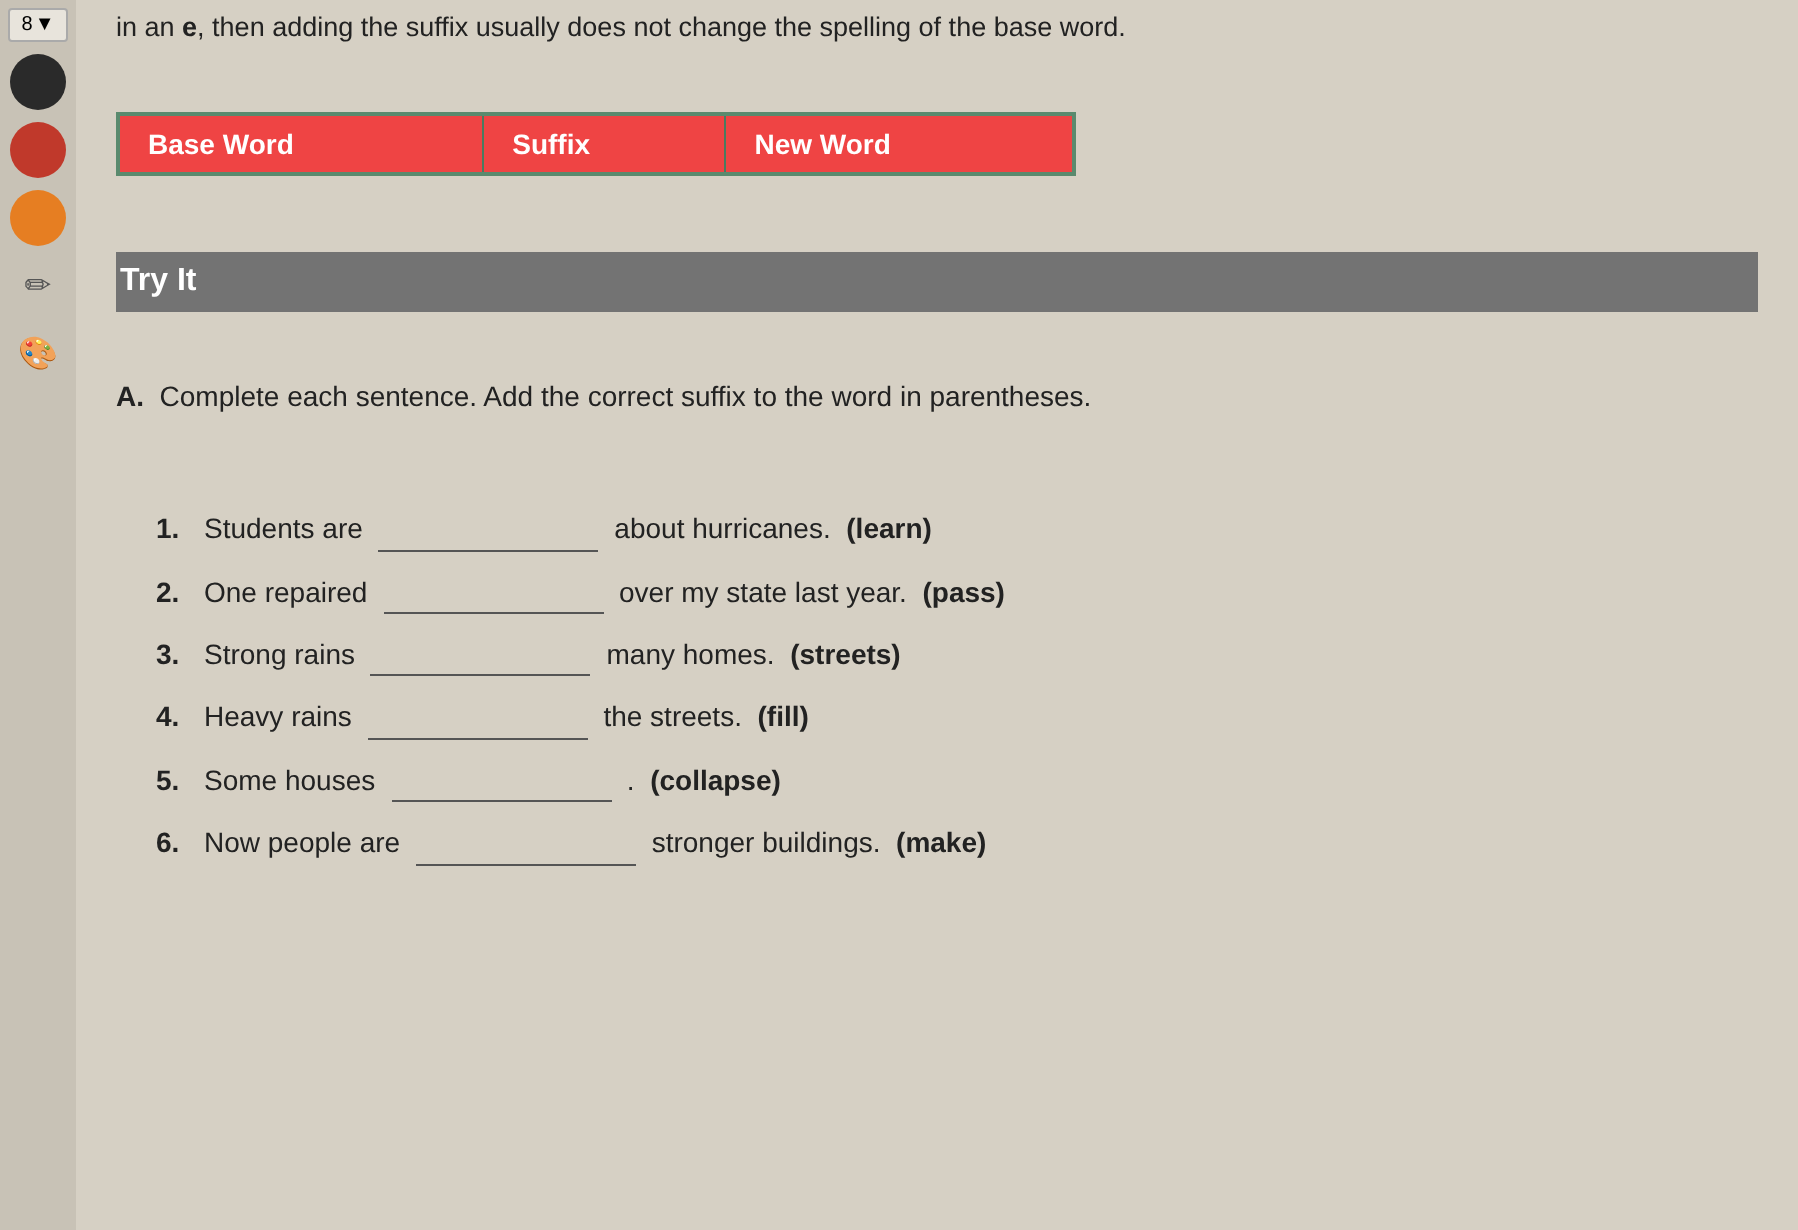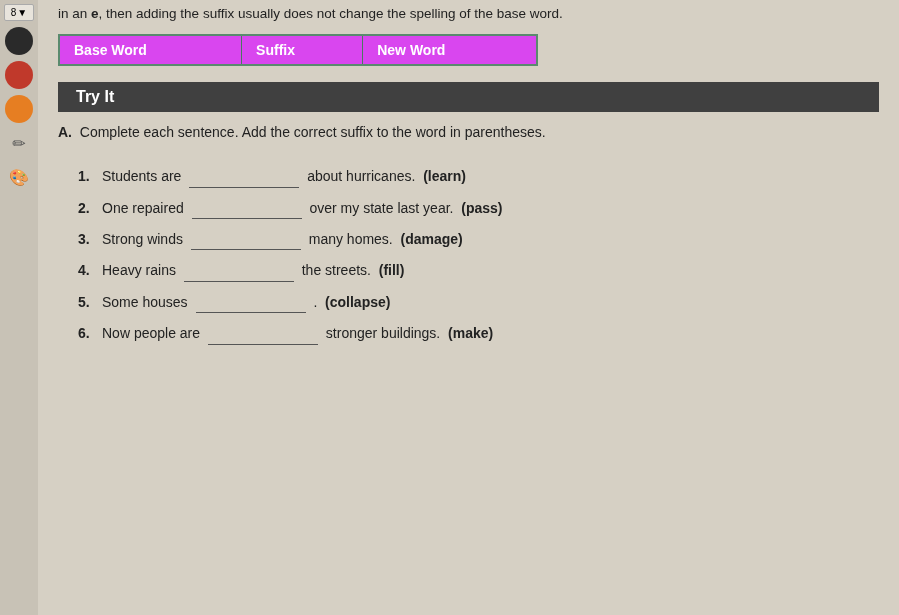--- a/index.html
+++ b/index.html
@@ -76,41 +76,42 @@
     }
 
     
     .main-content {
       flex: 1;
       background-color: #d6d0c4;
       padding: 0 20px 10px 20px;
       overflow-y: auto;
       display: flex;
       flex-direction: column;
+      gap: 22px;
     }
 
     
     .intro-text {
       font-size: 13.5px;
       color: #222;
       margin-bottom: 10px;
       line-height: 1.5;
       padding-top: 4px;
     }
 
     
     .word-table {
       border-collapse: collapse;
       width: 480px;
       margin-bottom: 16px;
       border: 2px solid #5a8a6e;
     }
 
     .word-table th {
-      background-color: #d946ef;
+      background-color: #ef4444;
       color: white;
       padding: 6px 14px;
       text-align: left;
       font-size: 14px;
       font-weight: bold;
       border: 1px solid #4a7a60;
     }
 
     .word-table td {
       padding: 5px 14px;
@@ -119,25 +120,25 @@
       font-size: 14px;
       color: #222;
     }
 
     .word-table tr:nth-child(even) td {
       background-color: #f0f0f0;
     }
 
     
     .try-it-banner {
-      background-color: #404040;
+      background-color: #737373;
       color: white;
       font-weight: bold;
       font-size: 16px;
-      padding: 6px 18px;
+      padding: 6px 2px;
       margin-bottom: 12px;
       display: inline-block;
       min-width: 160px;
     }
 
     
     .section-label {
       font-size: 14px;
       color: #222;
       margin-bottom: 24px;
@@ -243,24 +244,24 @@
         <span>One repaired</span>
         <span class="blank-line">&nbsp;</span>
         <span>over my state last year.</span>
         &nbsp;<strong>(pass)</strong>
       </span>
     </li>
 
     <li class="exercise-item">
       <span class="num">3.</span>
       <span class="sentence-text">
-        <span>Strong winds</span>
+        <span>Strong rains</span>
         <span class="blank-line">&nbsp;</span>
         <span>many homes.</span>
-        &nbsp;<strong>(damage)</strong>
+        &nbsp;<strong>(streets)</strong>
       </span>
     </li>
 
     <li class="exercise-item">
       <span class="num">4.</span>
       <span class="sentence-text">
         <span>Heavy rains</span>
         <span class="blank-line">&nbsp;</span>
         <span>the streets.</span>
         &nbsp;<strong>(fill)</strong>

